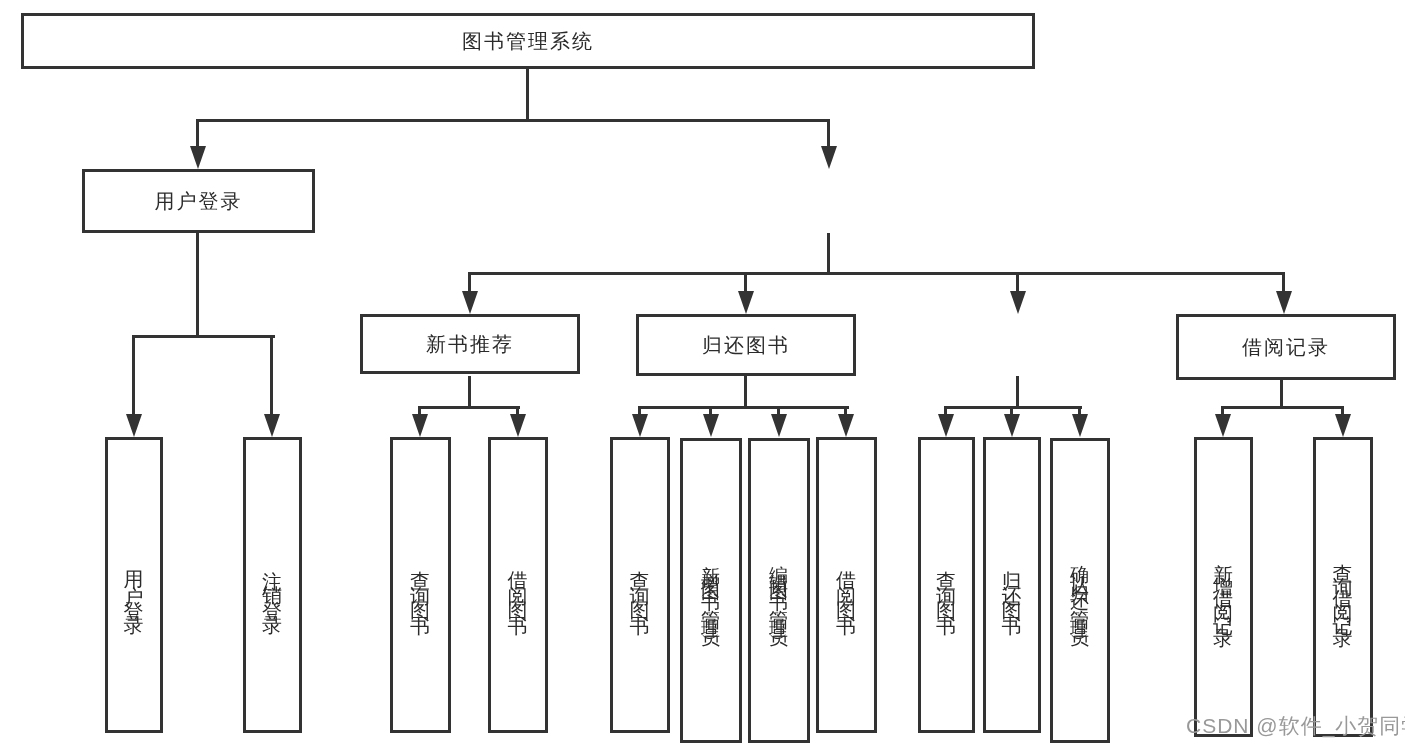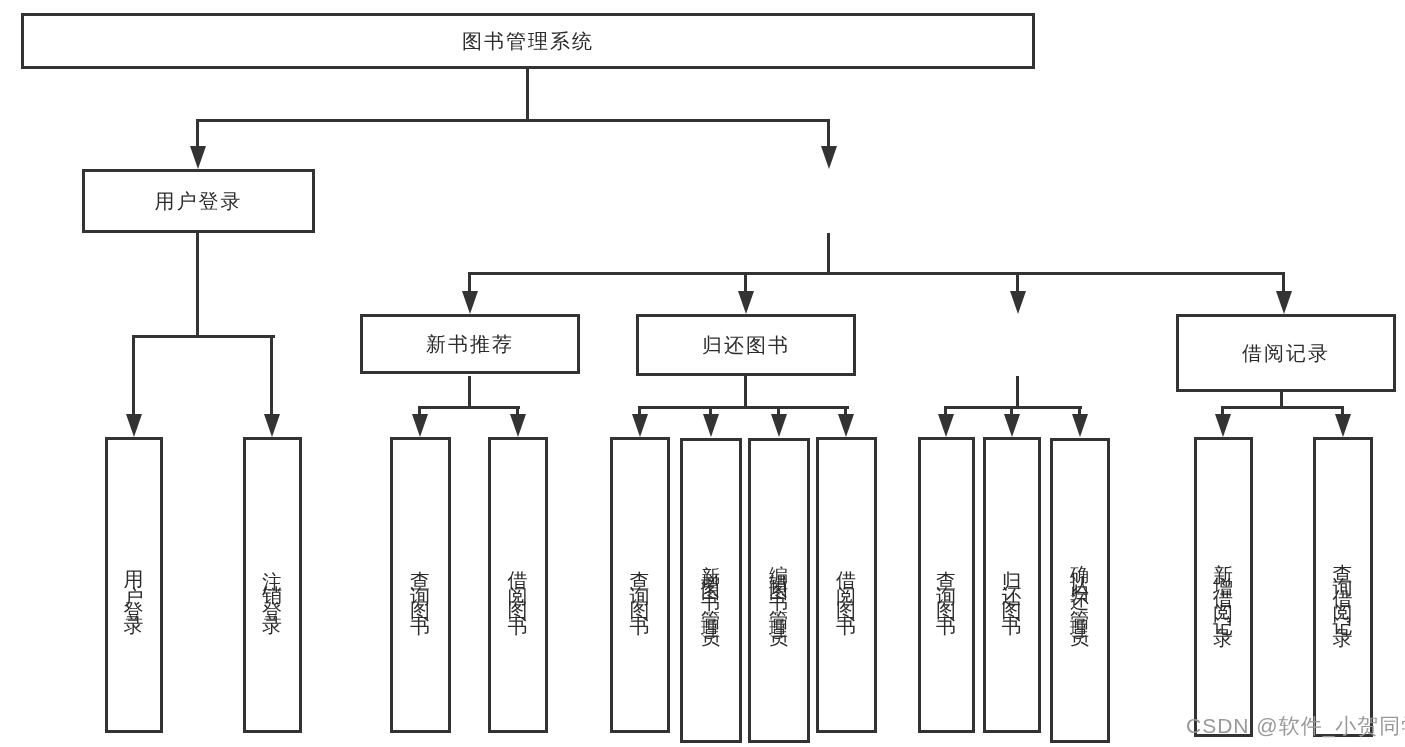--- a/index.html
+++ b/index.html
@@ -98,21 +98,21 @@
   <div class="box hbox" style="left:82px;top:169px;width:233px;height:64px">
     <span>用户登录</span>
   </div>
 
   <div class="box hbox" style="left:360px;top:314px;width:220px;height:60px">
     <span>新书推荐</span>
   </div>
   <div class="box hbox" style="left:636px;top:314px;width:220px;height:62px">
     <span>归还图书</span>
   </div>
-  <div class="box hbox" style="left:1176px;top:314px;width:220px;height:78px">
+  <div class="box hbox" style="left:1176px;top:314px;width:220px;height:66px">
     <span>借阅记录</span>
   </div>
 
   <div class="box vbox p4" style="left:105px;top:437px;width:58px;height:296px">
     <span class="vt">用户登录</span>
   </div>
   <div class="box vbox p4" style="left:243px;top:437px;width:59px;height:296px">
     <span class="vt">注销登录</span>
   </div>
 

